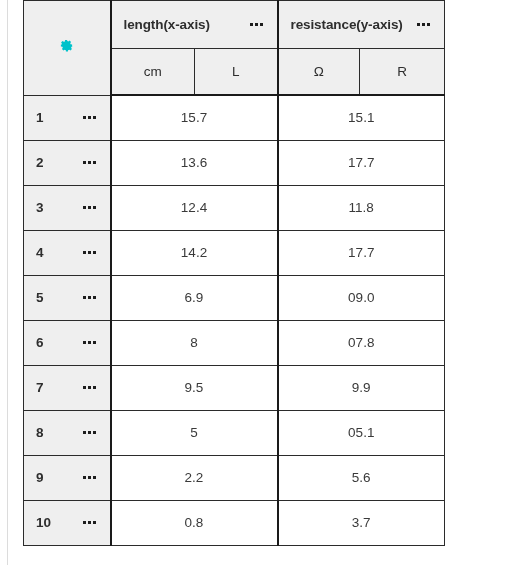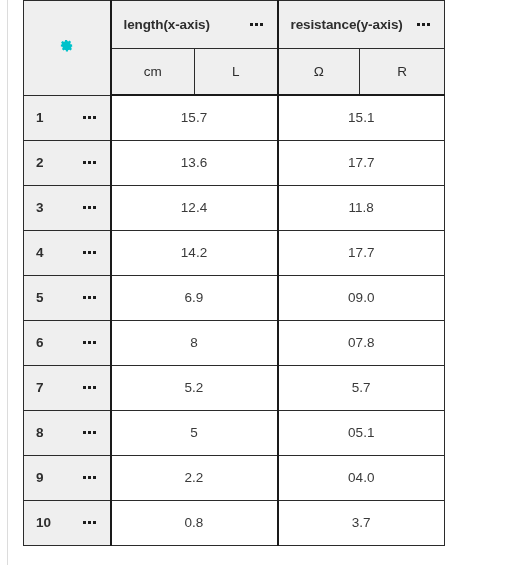--- a/index.html
+++ b/index.html
@@ -287,22 +287,22 @@
           <td class="rownum">
             <div class="rownum-inner">
               <span class="rownum-label">7</span>
               <span class="kebab">
                 <i></i>
                 <i></i>
                 <i></i>
               </span>
             </div>
           </td>
-          <td class="cell sep-left" colspan="2">5.2</td>
-          <td class="cell sep-left" colspan="2">5.7</td>
+          <td class="cell sep-left" colspan="2">9.5</td>
+          <td class="cell sep-left" colspan="2">9.9</td>
         </tr>
         <tr>
           <td class="rownum">
             <div class="rownum-inner">
               <span class="rownum-label">8</span>
               <span class="kebab">
                 <i></i>
                 <i></i>
                 <i></i>
               </span>
@@ -316,21 +316,21 @@
             <div class="rownum-inner">
               <span class="rownum-label">9</span>
               <span class="kebab">
                 <i></i>
                 <i></i>
                 <i></i>
               </span>
             </div>
           </td>
           <td class="cell sep-left" colspan="2">2.2</td>
-          <td class="cell sep-left" colspan="2">04.0</td>
+          <td class="cell sep-left" colspan="2">5.6</td>
         </tr>
         <tr>
           <td class="rownum">
             <div class="rownum-inner">
               <span class="rownum-label">10</span>
               <span class="kebab">
                 <i></i>
                 <i></i>
                 <i></i>
               </span>

